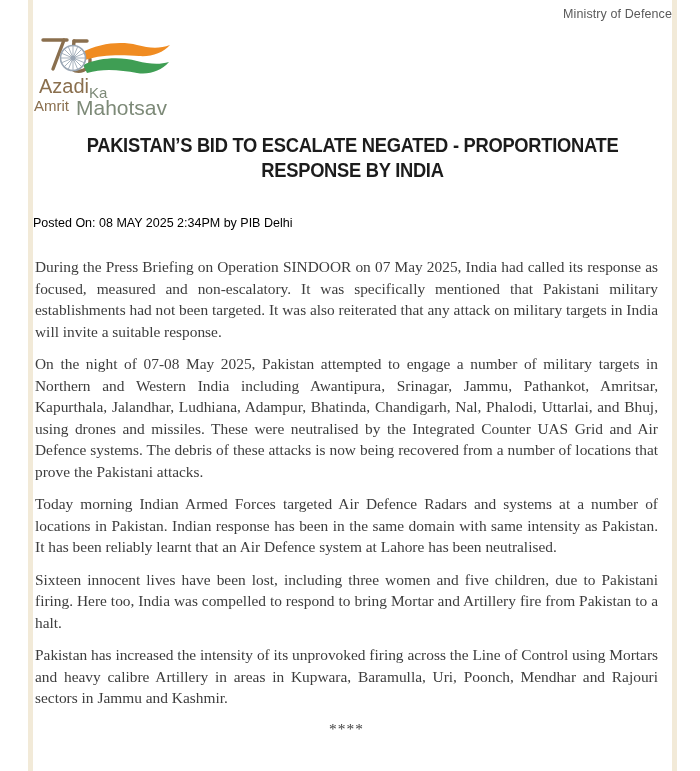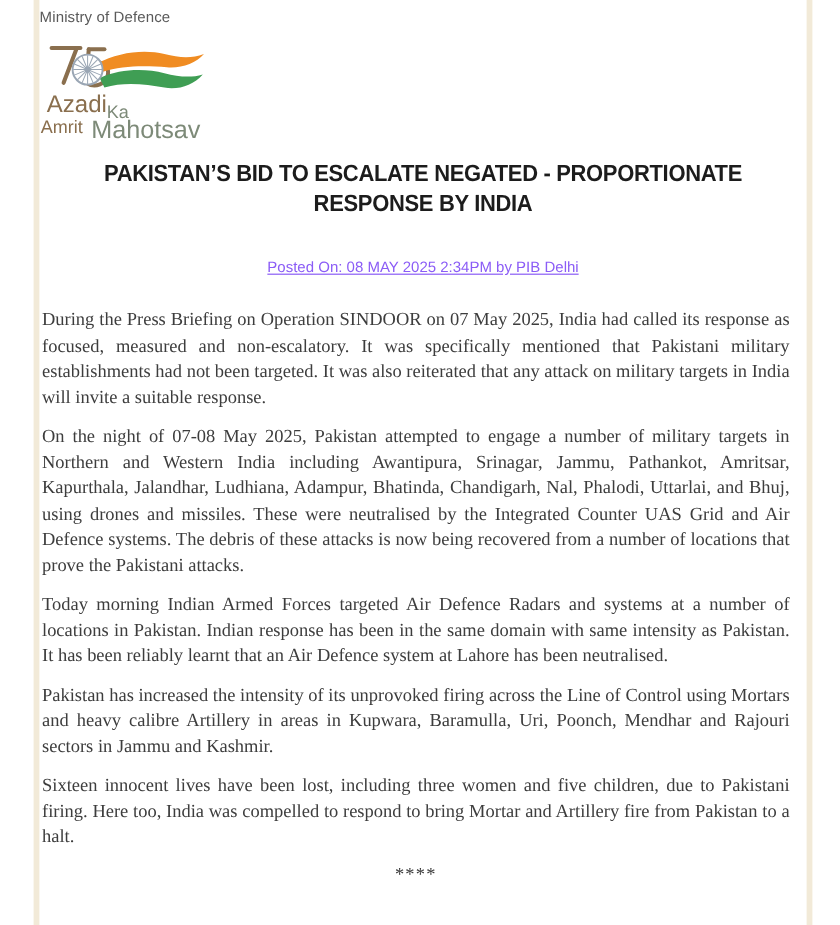--- a/index.html
+++ b/index.html
@@ -35,21 +35,21 @@
     height: 771px;
     background: #ffffff;
     box-sizing: border-box;
   }
 
   
   .ministry {
     font-family: "Liberation Sans", "DejaVu Sans", sans-serif;
     font-size: 12.5px;
     color: #5a5a5a;
-    text-align: left;
+    text-align: right;
     padding-top: 7px;
     letter-spacing: 0.1px;
   }
 
   .logo-wrap {
     margin-top: 4px;
     margin-left: -4px;
     width: 160px;
     height: 92px;
   }
@@ -65,24 +65,23 @@
     text-align: center;
     margin: 16px 6px 0 6px;
     letter-spacing: -0.3px;
     transform: scaleX(0.94);
     transform-origin: center top;
   }
 
   .posted {
     font-family: "Liberation Sans", "DejaVu Sans", sans-serif;
     font-size: 12.5px;
-    color: #8b5cf6;
-    text-align: center;
+    color: #000000;
+    text-align: left;
     margin-top: 33px;
-    text-decoration: underline;
   }
 
   
   .body-copy {
     margin: 26px 14px 0 2px;
   }
   .body-copy p {
     font-family: "Liberation Serif", "DejaVu Serif", serif;
     font-size: 15.4px;
     line-height: 21.5px;
@@ -150,18 +149,18 @@
   </div>
 
   <h1 class="headline">PAKISTAN’S BID TO ESCALATE NEGATED - PROPORTIONATE RESPONSE BY INDIA</h1>
 
   <div class="posted">Posted On: 08 MAY 2025 2:34PM by PIB Delhi</div>
 
   <div class="body-copy">
     <p>During the Press Briefing on Operation SINDOOR on 07 May 2025, India had called its response as focused, measured and non-escalatory. It was specifically mentioned that Pakistani military establishments had not been targeted. It was also reiterated that any attack on military targets in India will invite a suitable response.</p>
     <p>On the night of 07-08 May 2025, Pakistan attempted to engage a number of military targets in Northern and Western India including Awantipura, Srinagar, Jammu, Pathankot, Amritsar, Kapurthala, Jalandhar, Ludhiana, Adampur, Bhatinda, Chandigarh, Nal, Phalodi, Uttarlai, and Bhuj, using drones and missiles. These were neutralised by the Integrated Counter UAS Grid and Air Defence systems. The debris of these attacks is now being recovered from a number of locations that prove the Pakistani attacks.</p>
     <p>Today morning Indian Armed Forces targeted Air Defence Radars and systems at a number of locations in Pakistan. Indian response has been in the same domain with same intensity as Pakistan. It has been reliably learnt that an Air Defence system at Lahore has been neutralised.</p>
+    <p>Sixteen innocent lives have been lost, including three women and five children, due to Pakistani firing. Here too, India was compelled to respond to bring Mortar and Artillery fire from Pakistan to a halt.</p>
     <p>Pakistan has increased the intensity of its unprovoked firing across the Line of Control using Mortars and heavy calibre Artillery in areas in Kupwara, Baramulla, Uri, Poonch, Mendhar and Rajouri sectors in Jammu and Kashmir.</p>
-    <p>Sixteen innocent lives have been lost, including three women and five children, due to Pakistani firing. Here too, India was compelled to respond to bring Mortar and Artillery fire from Pakistan to a halt.</p>
     <div class="endmark">****</div>
   </div>
 
 </div>
 
 </body></html>

